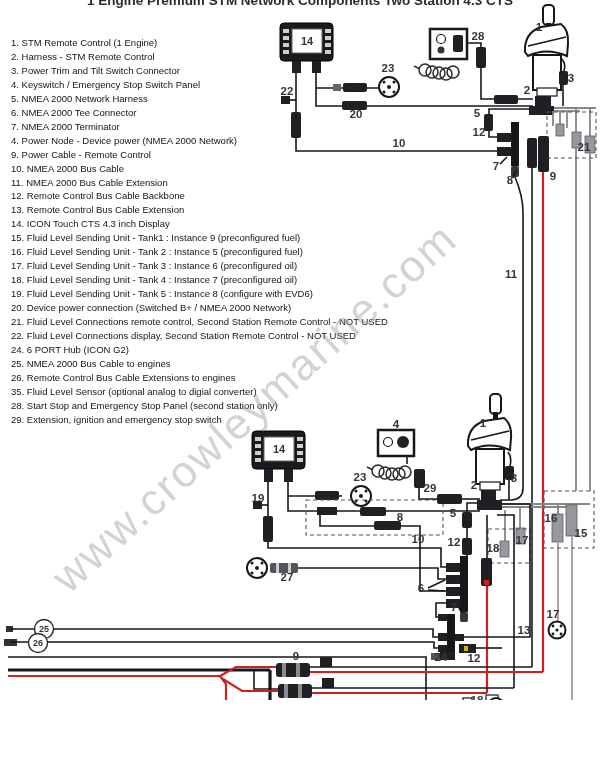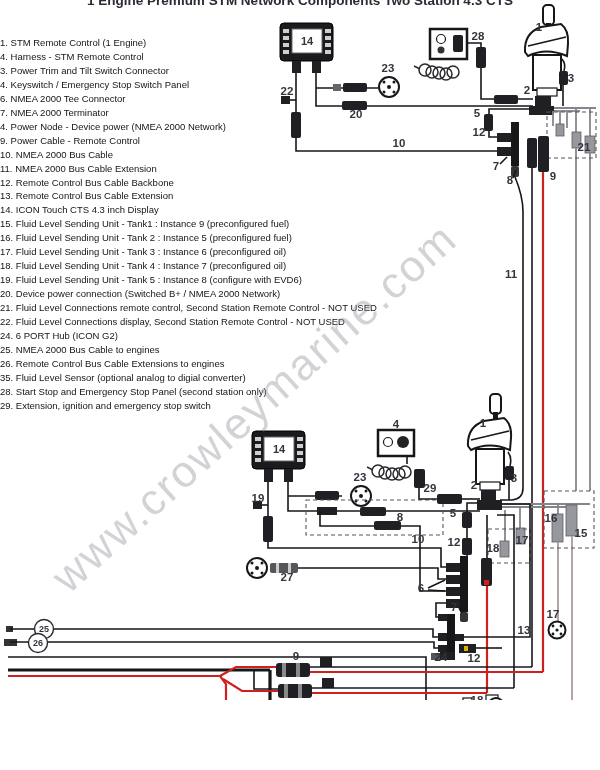--- a/index.html
+++ b/index.html
@@ -1,20 +1,20 @@
 <!DOCTYPE html>
 <html><head>
 <meta charset="utf-8">
 <style>
   html,body{margin:0;padding:0;background:#fff;}
   #page{position:relative;width:600px;height:700px;background:#fff;overflow:hidden;
         font-family:"Liberation Sans",sans-serif;}
   #title{position:absolute;top:-7px;left:0;width:600px;text-align:center;
          font-size:13.5px;font-weight:bold;color:#2b2b35;white-space:nowrap;}
-  #parts-list{position:absolute;top:36px;left:0;width:440px;
+  #parts-list{position:absolute;top:36px;left:11px;width:440px;
               font-size:9.5px;line-height:13.95px;color:#141414;}
   .part-item{white-space:nowrap;}
   #diagram-svg{position:absolute;top:0;left:0;z-index:1;}
   #watermark{position:absolute;left:42px;top:565px;z-index:2;pointer-events:none;
              transform:rotate(-42deg);transform-origin:0 0;
              font-size:44px;letter-spacing:2px;color:rgba(150,150,160,0.42);
              white-space:nowrap;font-family:"Liberation Sans",sans-serif;}
   .wire{stroke:#17171a;stroke-width:1.6;fill:none;}
   .wire-thick{stroke:#17171a;stroke-width:3.2;fill:none;}
   .wire-red{stroke:#cf2020;stroke-width:2.2;fill:none;}
@@ -31,23 +31,24 @@
   .circ-num{font:bold 9px "Liberation Sans",sans-serif;}
   .circled{fill:#fff;stroke:#2a2a30;stroke-width:1.4;}
 </style>
 </head>
 <body>
 
 <div id="page">
   <div id="title">1 Engine Premium STM Network Components Two Station 4.3 CTS</div>
   <div id="parts-list">
       <div class="part-item">1. STM Remote Control (1 Engine)</div>
-      <div class="part-item">4. Harness - STM Remote Control</div>
+      <div class="part-item">2. Harness - STM Remote Control</div>
       <div class="part-item">3. Power Trim and Tilt Switch Connector</div>
       <div class="part-item">4. Keyswitch / Emergency Stop Switch Panel</div>
+      <div class="part-item">5. NMEA 2000 Network Harness</div>
       <div class="part-item">6. NMEA 2000 Tee Connector</div>
       <div class="part-item">7. NMEA 2000 Terminator</div>
       <div class="part-item">4. Power Node - Device power (NMEA 2000 Network)</div>
       <div class="part-item">9. Power Cable - Remote Control</div>
       <div class="part-item">10. NMEA 2000 Bus Cable</div>
       <div class="part-item">11. NMEA 2000 Bus Cable Extension</div>
       <div class="part-item">12. Remote Control Bus Cable Backbone</div>
       <div class="part-item">13. Remote Control Bus Cable Extension</div>
       <div class="part-item">14. ICON Touch CTS 4.3 inch Display</div>
       <div class="part-item">15. Fluid Level Sending Unit - Tank1 : Instance 9 (preconfigured fuel)</div>

